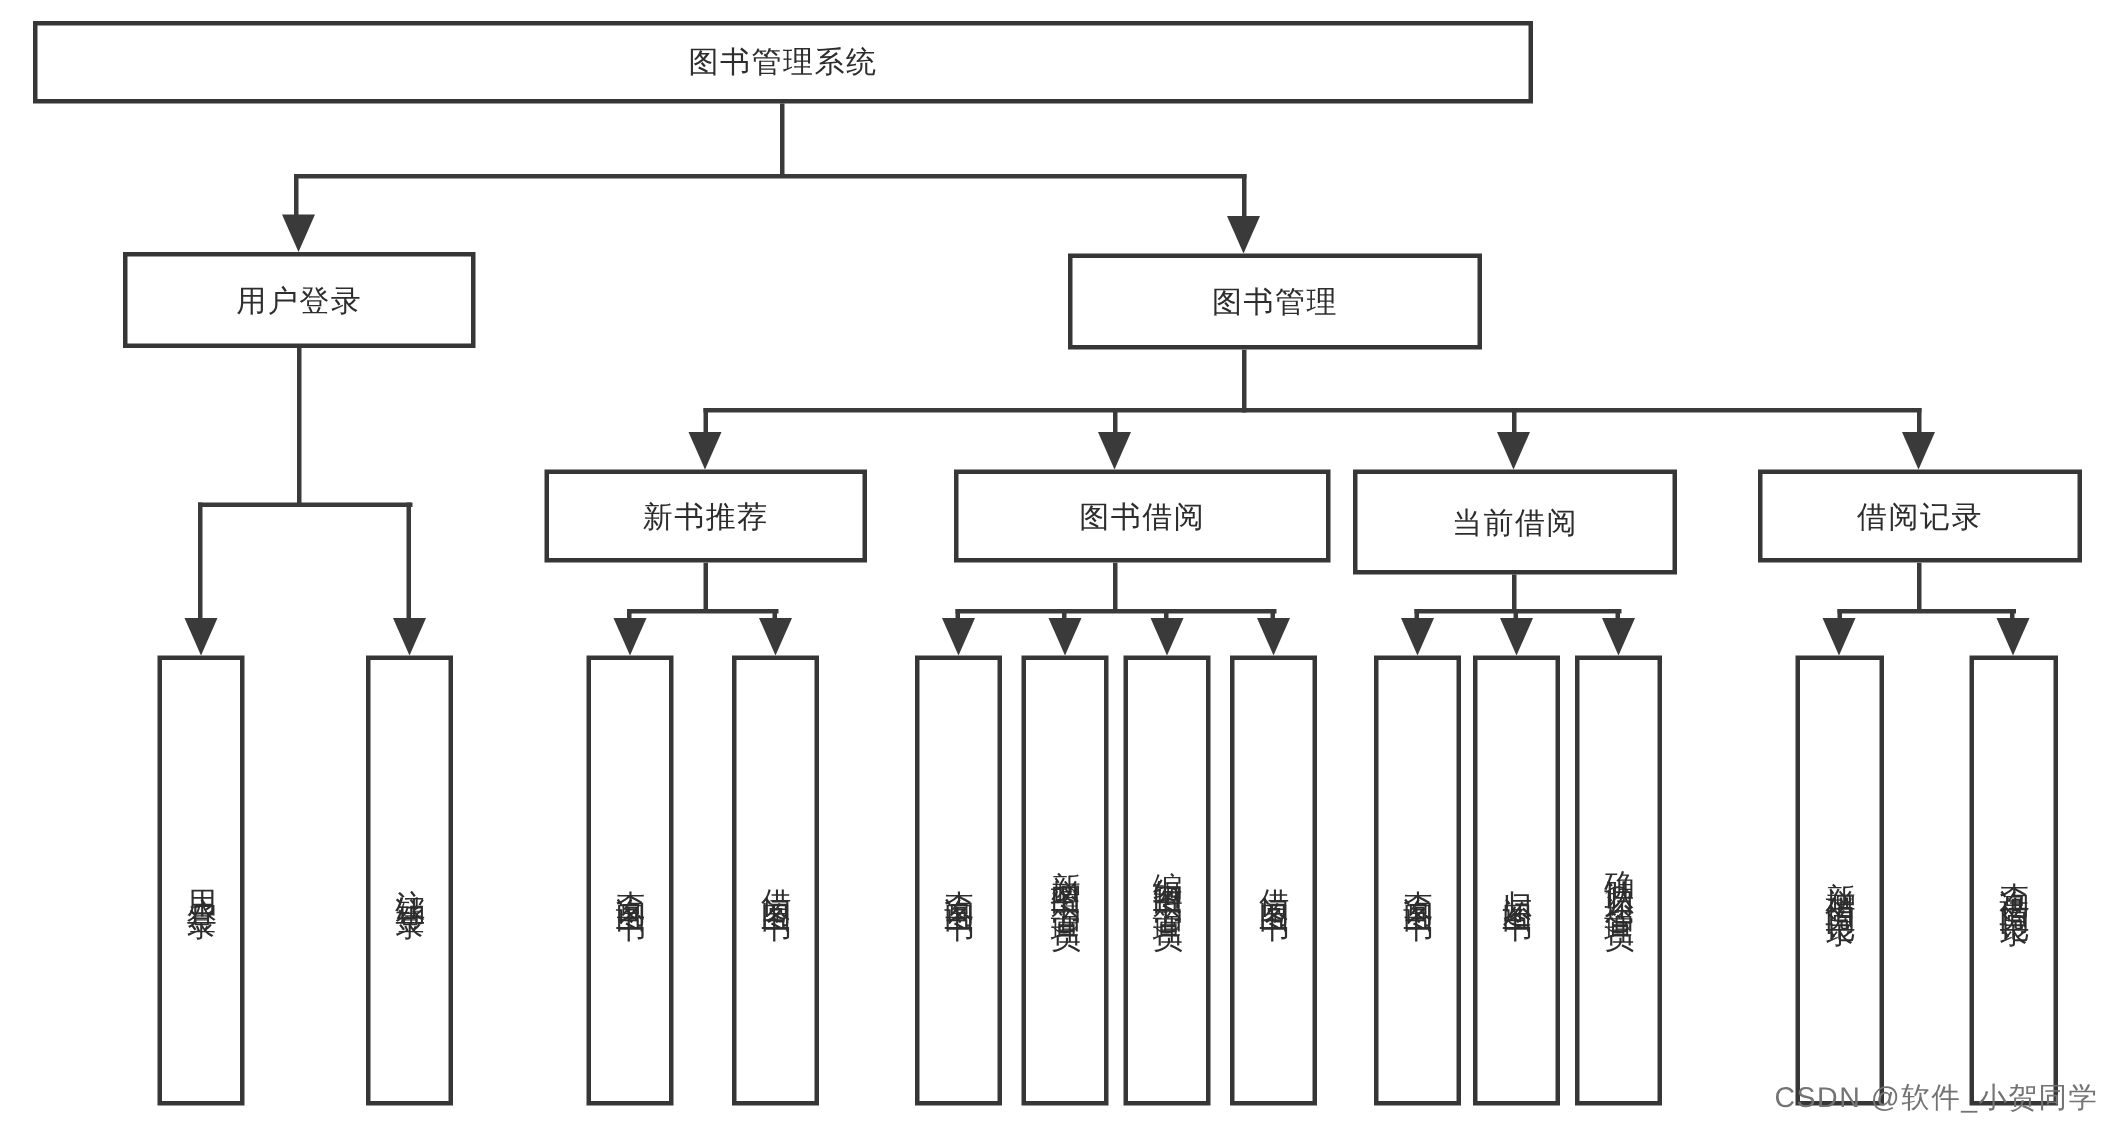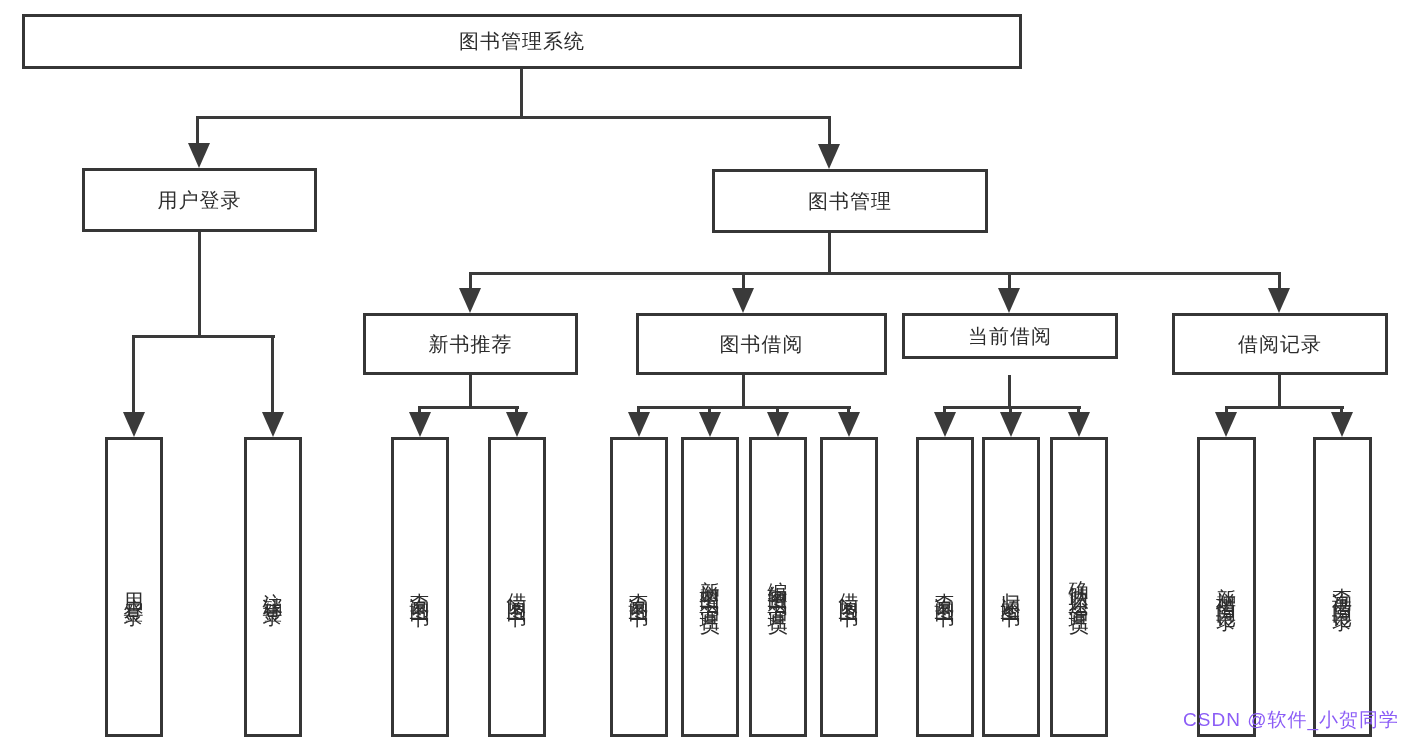--- a/index.html
+++ b/index.html
@@ -17,21 +17,21 @@
     writing-mode:vertical-rl;text-orientation:mixed;
     letter-spacing:5px;line-height:1;white-space:nowrap;
   }
   .v,.h{position:absolute;background:#3a3a3a;z-index:1;}
   .arr{
     position:absolute;width:0;height:0;z-index:1;
     border-left:11px solid transparent;border-right:11px solid transparent;
     border-top:25px solid #3a3a3a;
   }
   .watermark{
-    position:absolute;right:6px;bottom:14px;font-size:19px;color:#8b5cf6;
+    position:absolute;right:6px;bottom:2px;font-size:19px;color:#737373;
     letter-spacing:1px;z-index:3;
   }
 </style>
 </head>
 <body>
 
 <div id="scene">
 
   <div class="node" style="left:22px;top:14px;width:1000px;height:55px;">
     <span>图书管理系统</span>
@@ -61,21 +61,21 @@
   <div class="arr" style="left:998px;top:288px;"></div>
   <div class="v" style="left:1278px;top:272px;width:3px;height:20px;"></div>
   <div class="arr" style="left:1268px;top:288px;"></div>
 
   <div class="node" style="left:363px;top:313px;width:215px;height:62px;">
     <span>新书推荐</span>
   </div>
   <div class="node" style="left:636px;top:313px;width:251px;height:62px;">
     <span>图书借阅</span>
   </div>
-  <div class="node" style="left:902px;top:313px;width:216px;height:46px;text-align:right;">
+  <div class="node" style="left:902px;top:313px;width:216px;height:70px;text-align:right;">
     <span>当前借阅</span>
   </div>
   <div class="node" style="left:1172px;top:313px;width:216px;height:62px;align-items:center;">
     <span>借阅记录</span>
   </div>
 
   <div class="v" style="left:198px;top:232px;width:3px;height:105px;"></div>
   <div class="h" style="left:132px;top:335px;width:143px;height:3px;"></div>
   <div class="v" style="left:132px;top:335px;width:3px;height:81px;"></div>
   <div class="arr" style="left:123px;top:412px;"></div>

